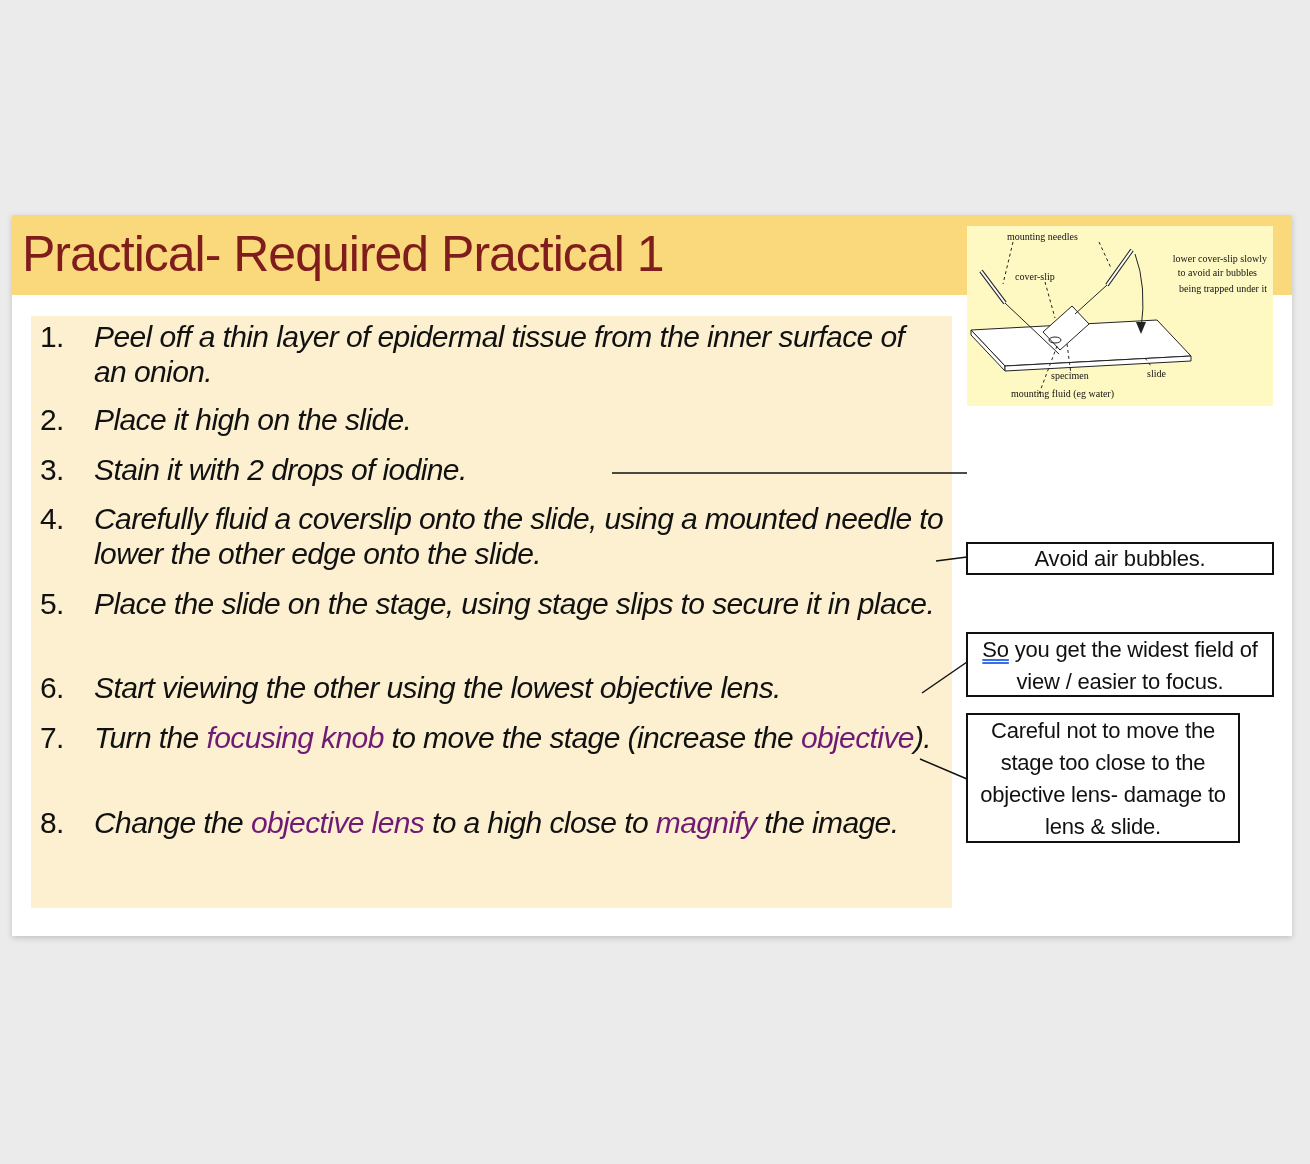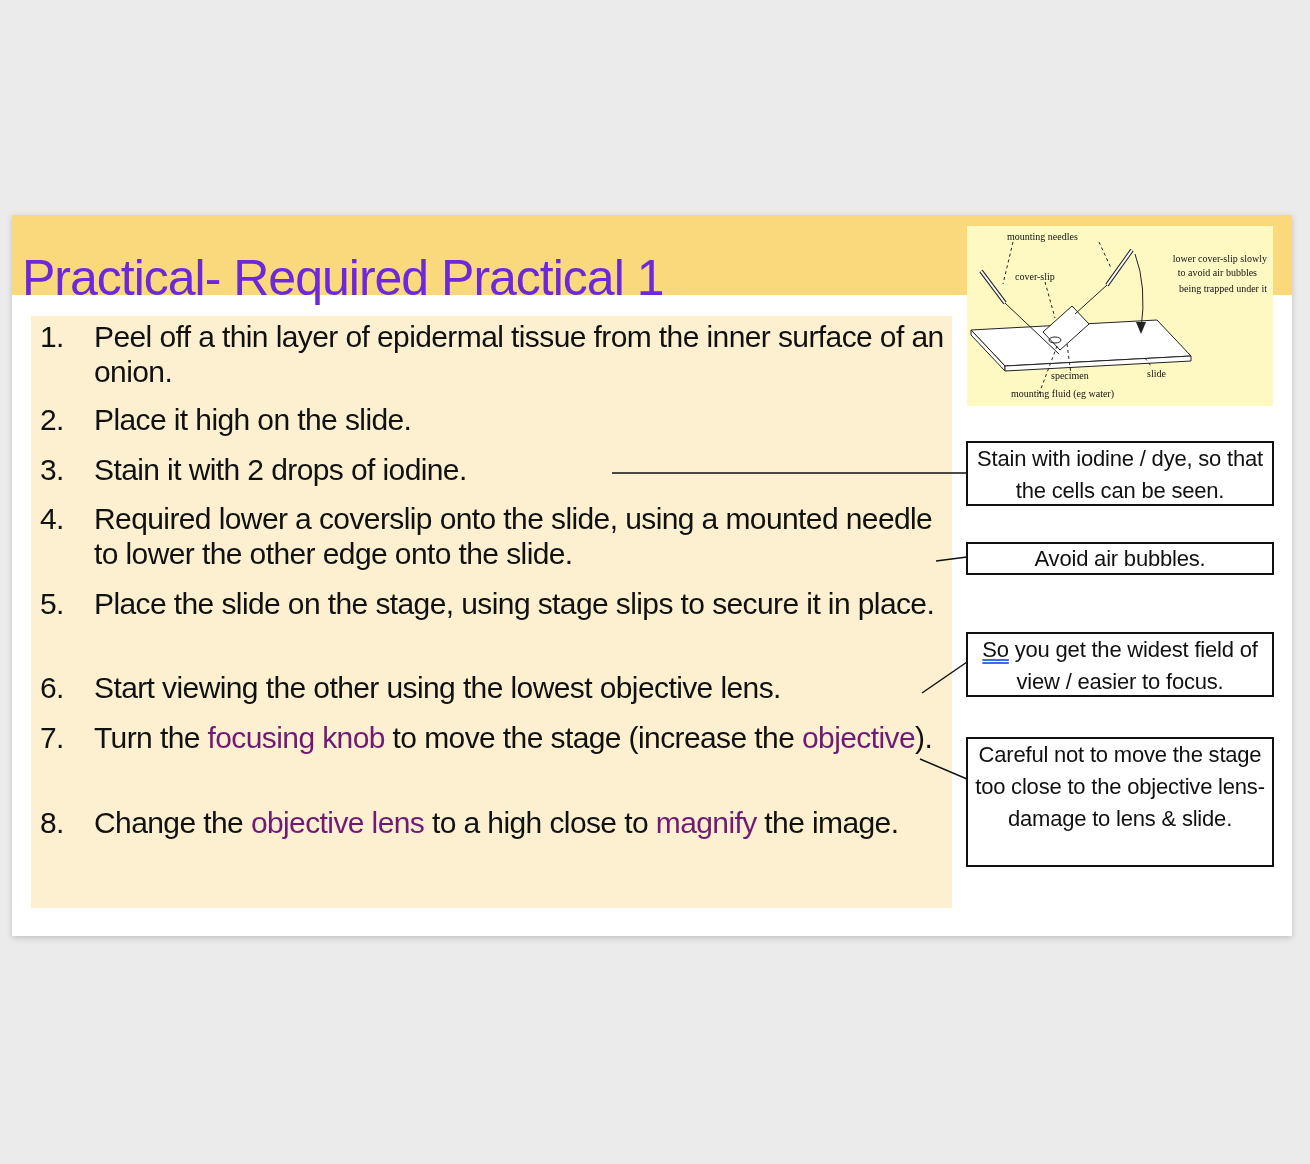--- a/index.html
+++ b/index.html
@@ -8,32 +8,32 @@
     font-family:"Liberation Sans", "DejaVu Sans", sans-serif;
   }
   .slide {
     position:absolute; left:12px; top:215px; width:1280px; height:721px;
     background:#ffffff; box-shadow:0 2px 6px rgba(0,0,0,0.18);
   }
   .header {
     position:absolute; left:0; top:0; width:1280px; height:80px; background:#f9d97c;
   }
   .title {
-    position:absolute; left:10px; top:8px; font-size:50px; color:#6d28d9;
-    letter-spacing:-1px; white-space:nowrap; line-height:62px;margin-top:24px;
+    position:absolute; left:10px; top:8px; font-size:50px; color:#7f1d1d;
+    letter-spacing:-1px; white-space:nowrap; line-height:62px;
   }
   .content {
     position:absolute; left:19px; top:101px; width:921px; height:592px; background:#fcf0d1;
   }
   .step {
     position:absolute; left:9px; font-size:30px; line-height:35px; color:#111;
     letter-spacing:-0.6px; width:900px;
   }
   .step .num { position:absolute; left:0; top:0; width:50px; }
-  .step .txt { position:absolute; left:54px; top:0; width:850px; }
+  .step .txt { position:absolute; left:54px; top:0; width:850px;font-style:italic; }
   .red { color:#701a75; }
   .callout {
     position:absolute; border:2px solid #111; background:#fff; box-sizing:border-box;
     font-size:22px; line-height:32px; text-align:center; color:#111; letter-spacing:-0.2px;
   }
   .so { text-decoration:underline; text-decoration-style:double; text-decoration-color:#3a6ee8; }
   .diagram {
     position:absolute; left:955px; top:11px; width:306px; height:180px; background:#fef9c3;
   }
   .lines { position:absolute; left:0; top:0; width:1280px; height:721px; pointer-events:none; }
@@ -54,21 +54,21 @@
     <div class="step" style="top:86px;">
       <span class="num">2.</span>
       <span class="txt">Place it high on the slide.</span>
     </div>
     <div class="step" style="top:136px;">
       <span class="num">3.</span>
       <span class="txt">Stain it with 2 drops of iodine.</span>
     </div>
     <div class="step" style="top:185px;">
       <span class="num">4.</span>
-      <span class="txt">Required lower a coverslip onto the slide, using a mounted needle to lower the other edge onto the slide.</span>
+      <span class="txt">Carefully fluid a coverslip onto the slide, using a mounted needle to lower the other edge onto the slide.</span>
     </div>
     <div class="step" style="top:270px;">
       <span class="num">5.</span>
       <span class="txt">Place the slide on the stage, using stage slips to secure it in place.</span>
     </div>
     <div class="step" style="top:354px;">
       <span class="num">6.</span>
       <span class="txt">Start viewing the other using the lowest objective lens.</span>
     </div>
     <div class="step" style="top:404px;">
@@ -119,25 +119,22 @@
     </svg>
   </div>
 
   <svg class="lines">
     <line x1="600" y1="258" x2="955" y2="258" stroke="#111" stroke-width="1.5"></line>
     <line x1="924" y1="346" x2="955" y2="342" stroke="#111" stroke-width="1.5"></line>
     <line x1="910" y1="478" x2="955" y2="447" stroke="#111" stroke-width="1.5"></line>
     <line x1="908" y1="544" x2="955" y2="564" stroke="#111" stroke-width="1.5"></line>
   </svg>
 
-  <div class="callout" style="left:954px;top:226px;width:308px;height:65px;padding-top:0;">
-    <span>Stain with iodine / dye, so that the cells can be seen.</span>
-  </div>
   <div class="callout" style="left:954px;top:327px;width:308px;height:33px;line-height:29px;">
     <span>Avoid air bubbles.</span>
   </div>
   <div class="callout" style="left:954px;top:417px;width:308px;height:65px;">
     <span class="so">So</span><span> you get the widest field of view / easier to focus.</span>
   </div>
-  <div class="callout" style="left:954px;top:498px;width:308px;height:130px;margin-top:24px;">
+  <div class="callout" style="left:954px;top:498px;width:274px;height:130px;">
     <span>Careful not to move the stage too close to the objective lens- damage to lens &amp; slide.</span>
   </div>
 </div>
 
 </body></html>

